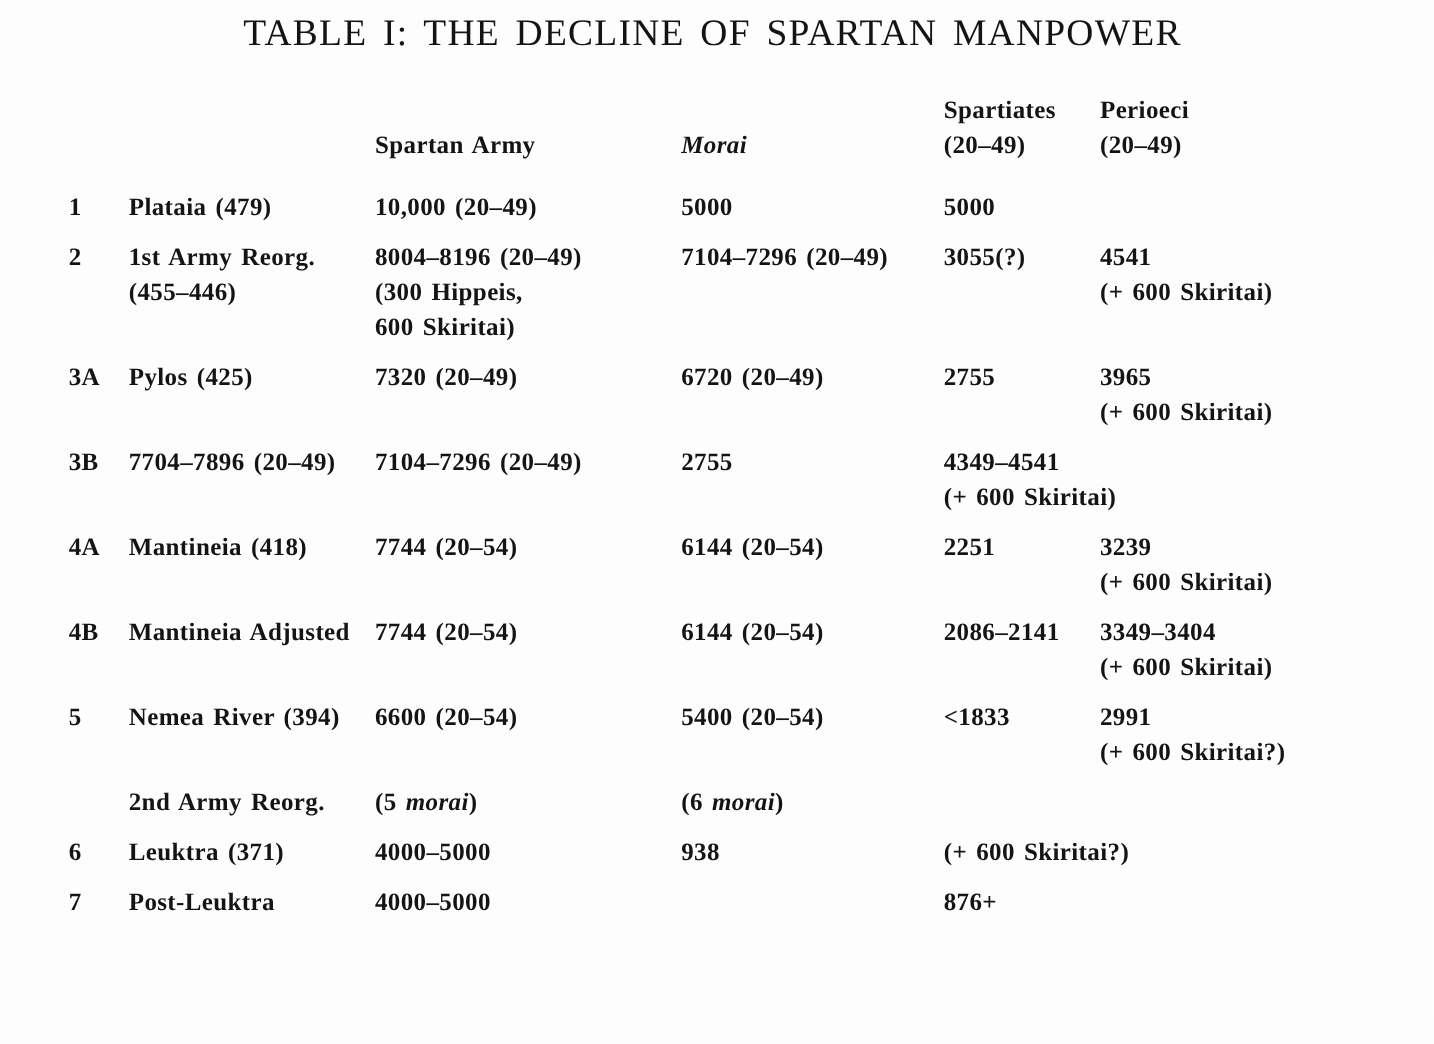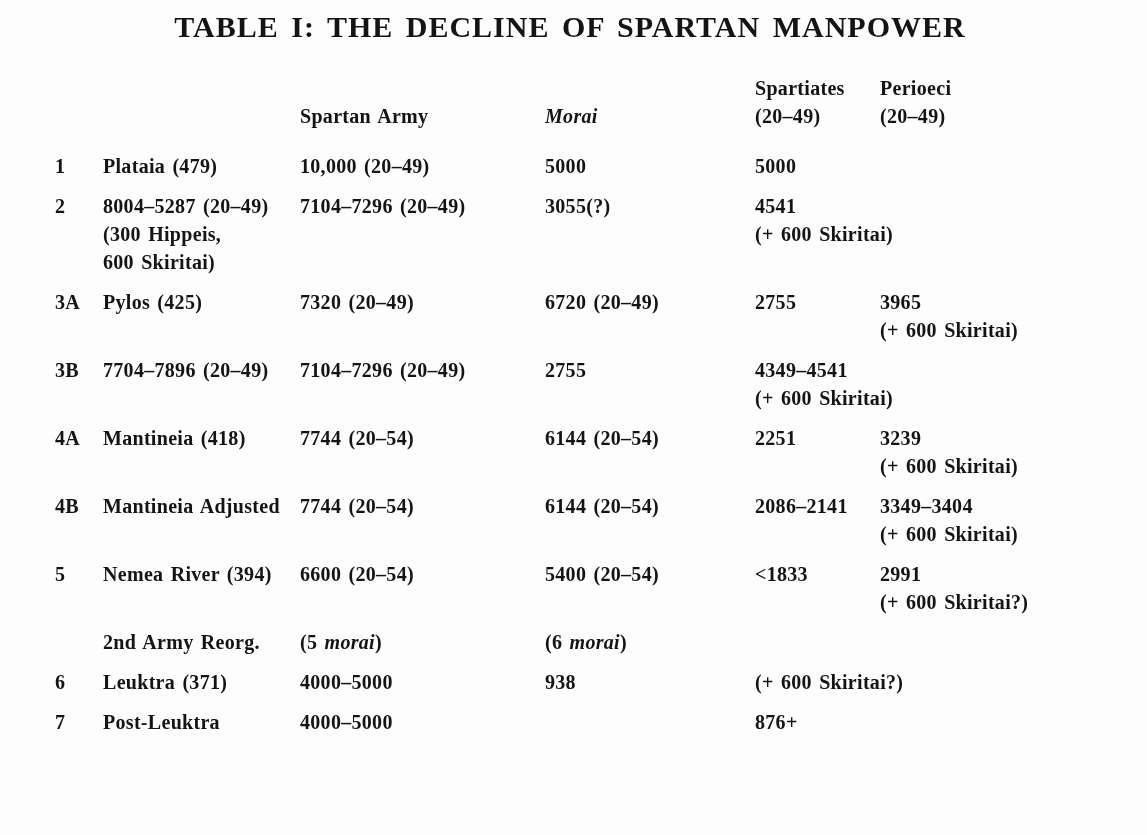--- a/index.html
+++ b/index.html
@@ -20,21 +20,21 @@
   .content {
     position: absolute;
     left: 55px;
     top: 10px;
     width: 1030px;
   }
   .title {
     margin: 0 0 30px 0;
     text-align: center;
     font-size: 30px;
-    font-weight: 700;
+    font-weight: 400;
     letter-spacing: 1px;
     word-spacing: 4px;
     white-space: nowrap;
   }
   .t-header, .t-row {
     display: grid;
     grid-template-columns: 48px 197px 245px 210px 125px 195px;
     font-size: 20px;
     line-height: 28px;
     letter-spacing: 0.3px;
@@ -100,22 +100,26 @@
             <div class="line">5000</div>
           </div>
           <div class="cell col-perioeci">
             <div class="line">5000</div>
           </div>
         </div>
         <div class="t-row">
           <div class="cell col-num">
             <div class="line">2</div>
           </div>
-          <div class="cell col-spartan-army">
-            <div class="line">8004–5287 (20–49)</div>
+          <div class="cell col-event">
+            <div class="line">1st Army Reorg.</div>
+            <div class="line">(455–446)</div>
+          </div>
+          <div class="cell col-spartan-army">
+            <div class="line">8004–8196 (20–49)</div>
             <div class="line">(300 Hippeis,</div>
             <div class="line">600 Skiritai)</div>
           </div>
           <div class="cell col-morai">
             <div class="line">7104–7296 (20–49)</div>
           </div>
           <div class="cell col-spartiates">
             <div class="line">3055(?)</div>
           </div>
           <div class="cell col-perioeci">

